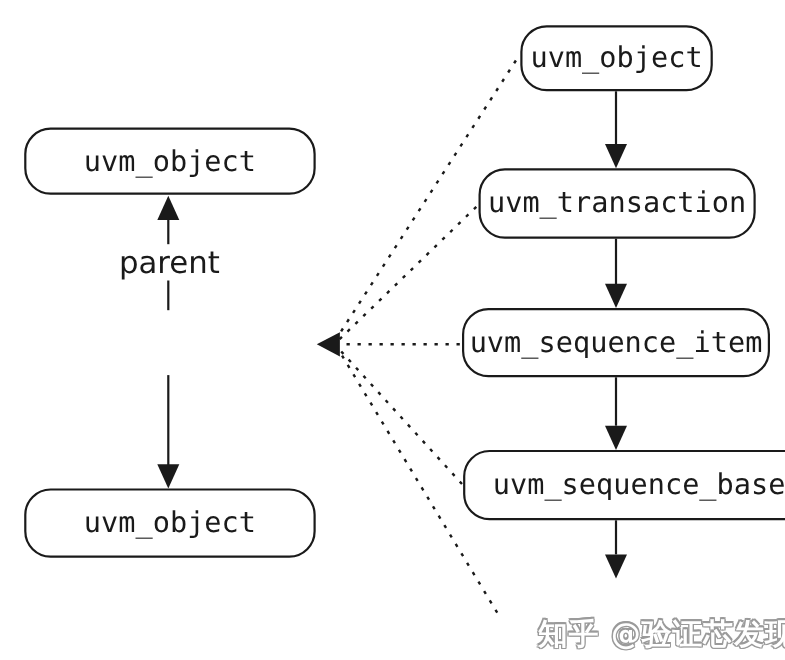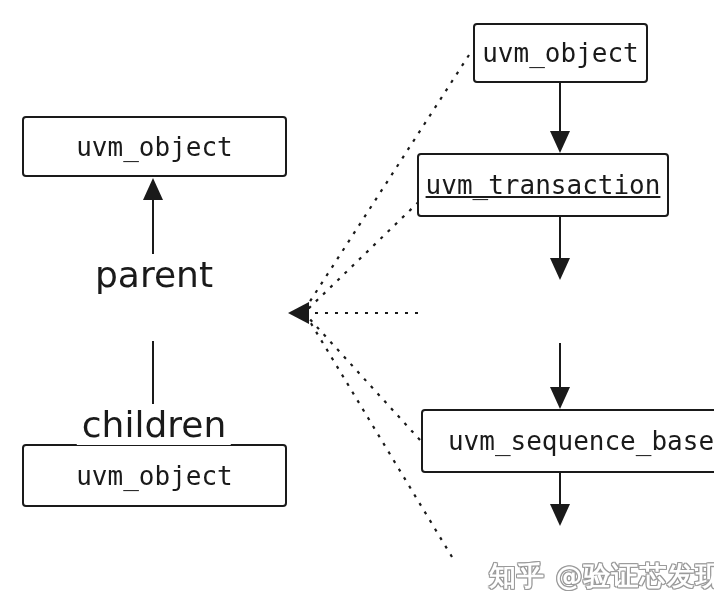--- a/index.html
+++ b/index.html
@@ -19,48 +19,47 @@
     position: absolute;
     left: 0;
     top: 0;
     width: 714px;
     height: 600px;
   }
   .node {
     position: absolute;
     box-sizing: border-box;
     border: 2px solid #1a1a1a;
-    border-radius: 4px;
+    border-radius: 24px;
     background: #ffffff;
     display: flex;
     align-items: center;
     justify-content: center;
     font-size: 26px;
     color: #1a1a1a;
     white-space: nowrap;
   }
   #node-l-parent   { left: 22px;  top: 116px; width: 265px; height: 61px; }
   #node-l-hier     { left: 22px;  top: 281px; width: 265px; height: 60px; }
   #node-l-child    { left: 22px;  top: 444px; width: 265px; height: 63px; }
   #node-r-object   { left: 473px; top: 23px;  width: 175px; height: 60px; }
-  #node-r-transaction { left: 417px; top: 153px; width: 252px; height: 64px; text-decoration: underline; }
+  #node-r-transaction { left: 435px; top: 153px; width: 252px; height: 64px; }
   #node-r-seqitem  { left: 420px; top: 280px; width: 280px; height: 63px; }
   #node-r-seqbase  { left: 421px; top: 409px; width: 320px; height: 64px; }
   #node-r-sequence { left: 455px; top: 526px; width: 212px; height: 64px; }
 
   .edge-label {
     position: absolute;
     font-family: "DejaVu Sans", sans-serif;
-    font-size: 36px;
+    font-size: 28px;
     color: #1a1a1a;
     background: #ffffff;
     padding: 0 5px;
     transform: translateX(-50%);
     white-space: nowrap;
-    margin-top: 32px;
   }
   #label-parent   { left: 154px; top: 222px; }
   #label-children { left: 154px; top: 372px; }
 
   .watermark {
     position: absolute;
     left: 489px;
     top: 558px;
     font-family: "DejaVu Sans", sans-serif;
     font-size: 27px;
@@ -113,26 +112,28 @@
   </svg>
 
   <div class="node" id="node-l-parent">
     <span>uvm_object</span>
   </div>
   <div class="node" id="node-l-child">
     <span>uvm_object</span>
   </div>
 
   <div class="edge-label" id="label-parent">parent</div>
-  <div class="edge-label" id="label-children">children</div>
 
   <div class="node" id="node-r-object">
     <span>uvm_object</span>
   </div>
   <div class="node" id="node-r-transaction">
     <span>uvm_transaction</span>
+  </div>
+  <div class="node" id="node-r-seqitem">
+    <span>uvm_sequence_item</span>
   </div>
   <div class="node" id="node-r-seqbase">
     <span>uvm_sequence_base</span>
   </div>
 
   <div class="watermark">知乎 @验证芯发现</div>
 </div>
 
 </body></html>

